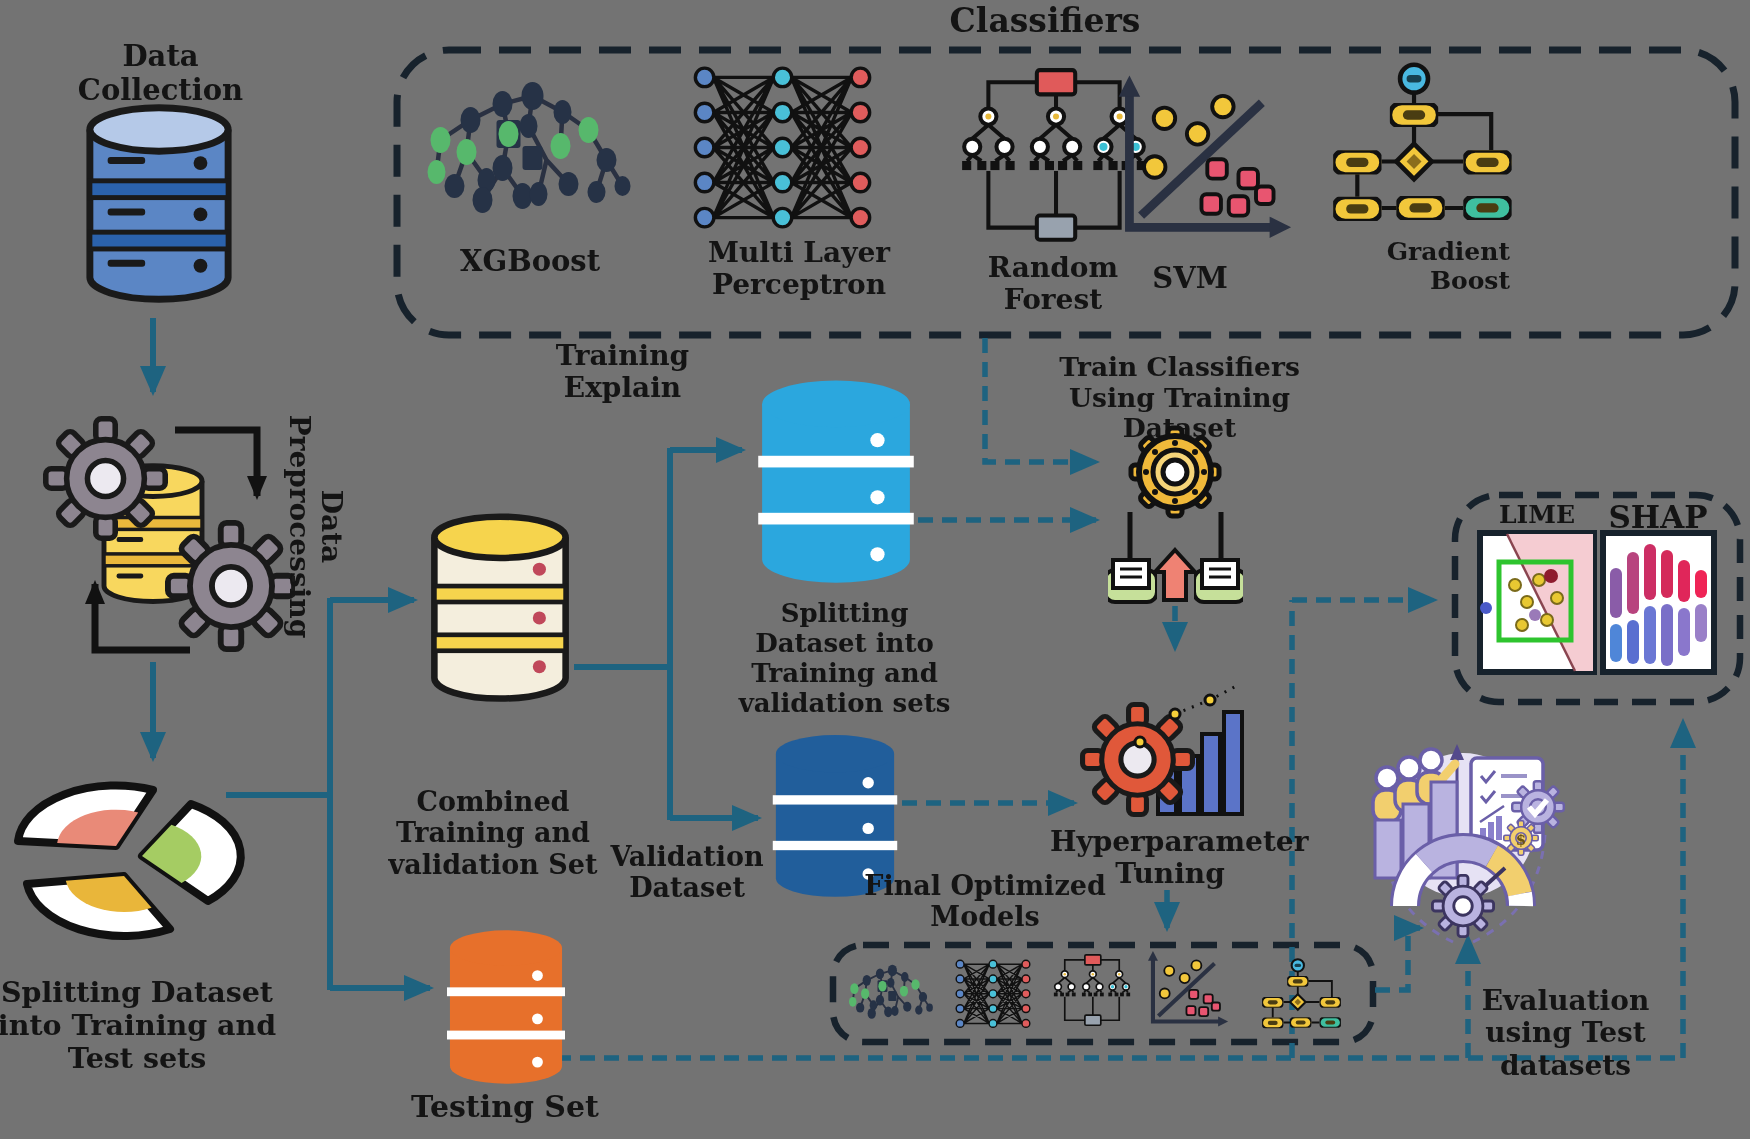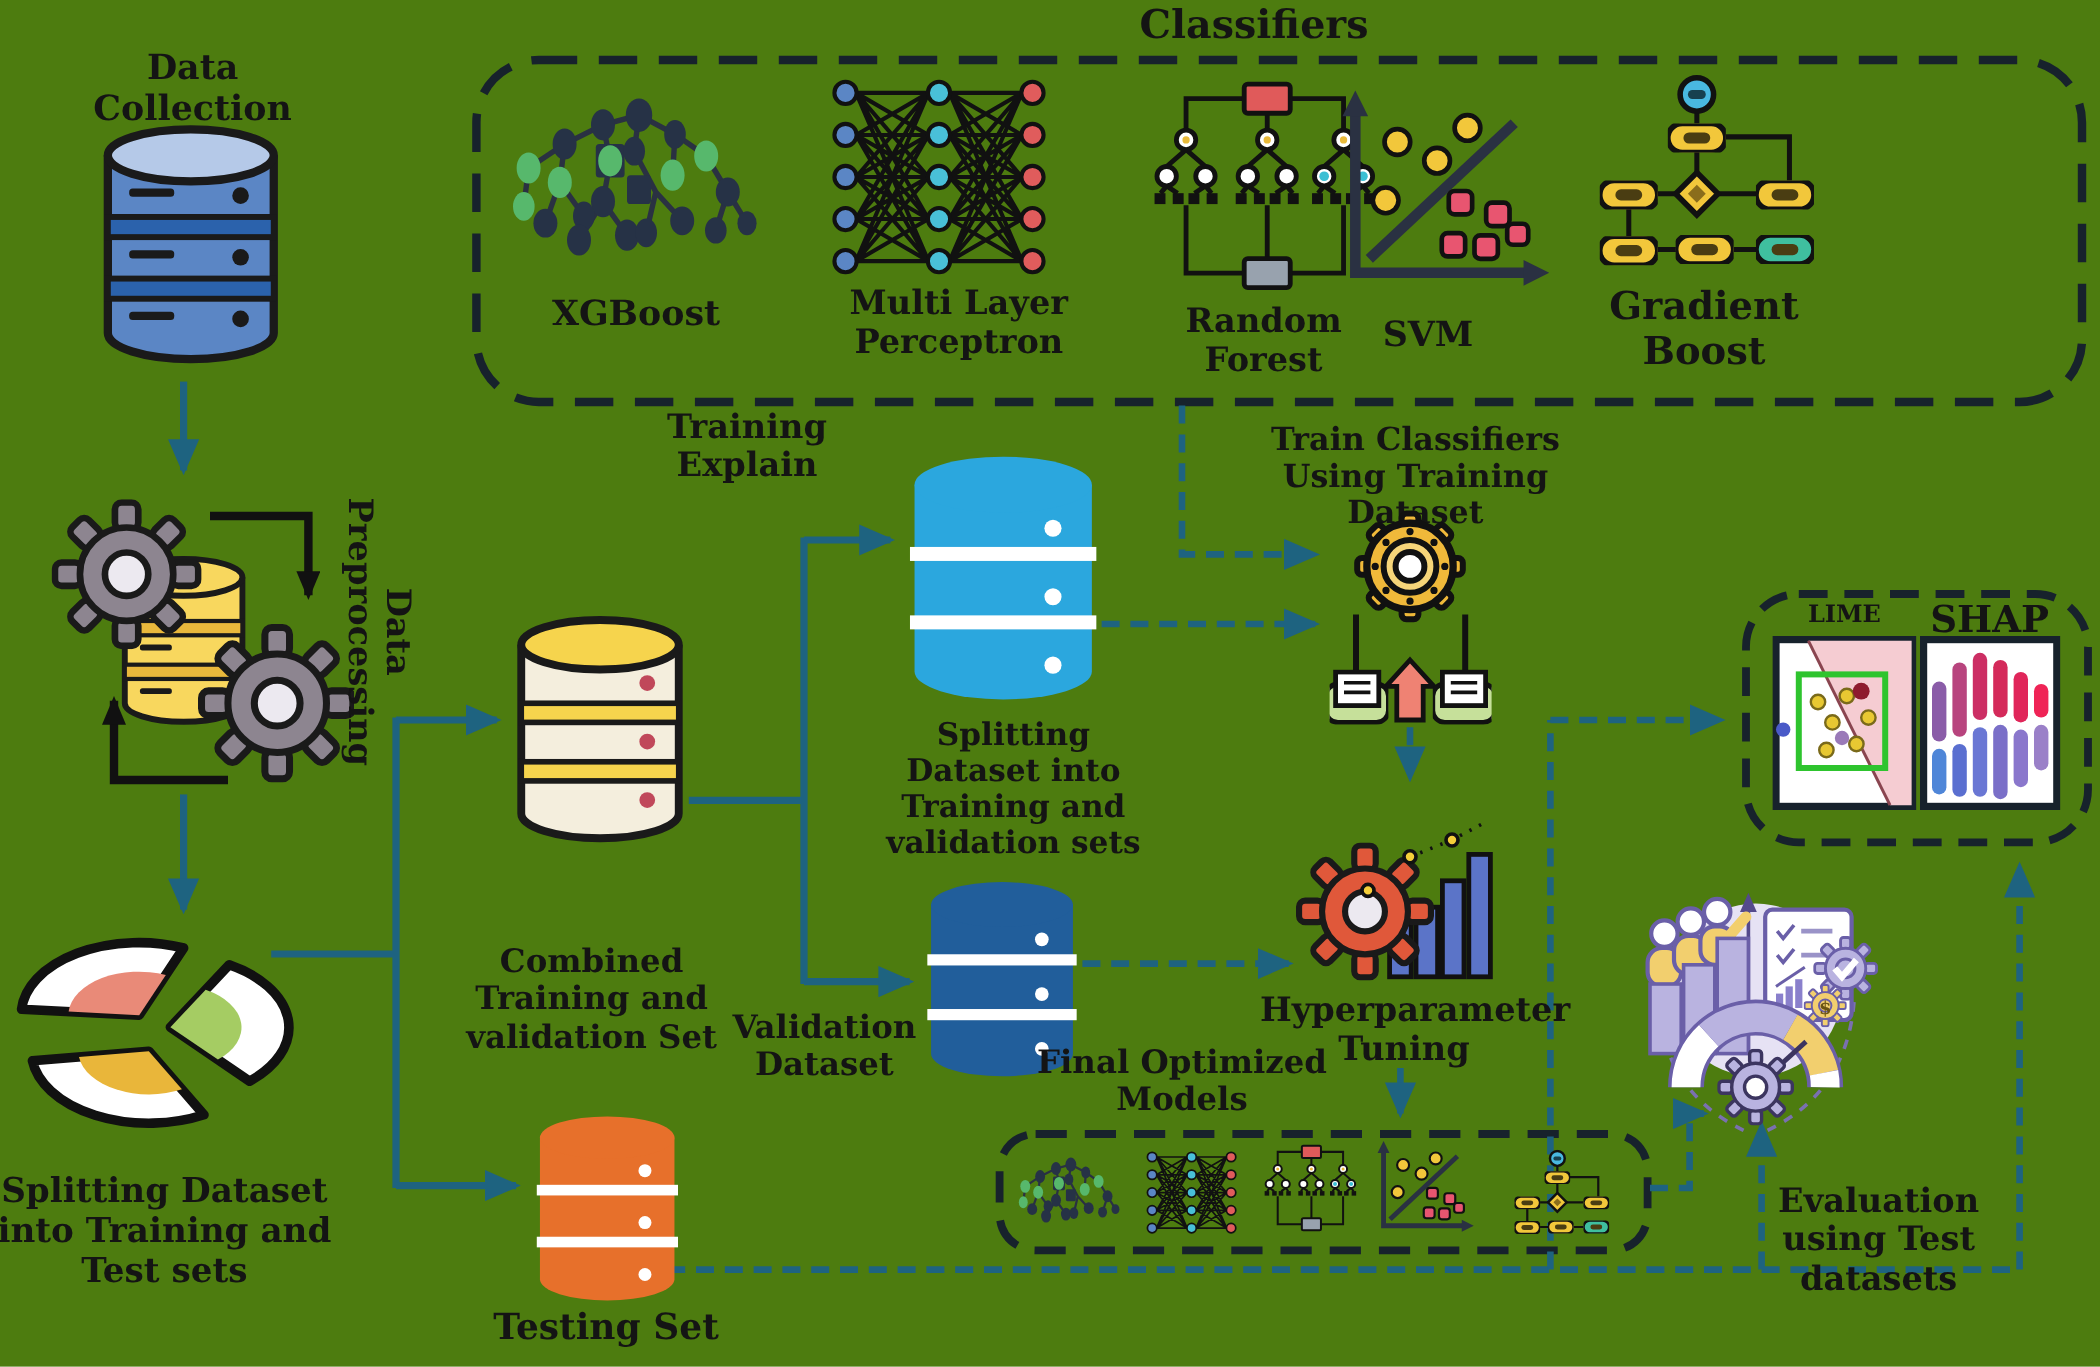--- a/index.html
+++ b/index.html
@@ -1,16 +1,16 @@
 <!DOCTYPE html>
 <html><head>
 <meta charset="utf-8">
 <style>
   html,body{margin:0;padding:0;background:#fff;}
-  #canvas{position:relative;width:1750px;height:1139px;background:#4d7c0f;overflow:hidden;
+  #canvas{position:relative;width:1750px;height:1139px;background:#737373;overflow:hidden;
           font-family:"DejaVu Serif","Liberation Serif",serif;}
   .lbl{position:absolute;font-weight:bold;text-align:center;color:#141414;line-height:1.16;}
   .abs{position:absolute;}
   svg{display:block;}
 </style>
 </head>
 <body>
 
 <div id="canvas">
 
@@ -233,21 +233,21 @@
   <div class="lbl" style="left:968px;top:252px;width:170px;font-size:28px;">Random Forest</div>
 
   <svg class="abs" style="left:1108px;top:72px" width="185" height="188">
       <use href="#svm" width="185" height="188"></use>
     </svg>
   <div class="lbl" style="left:1105px;top:262px;width:170px;font-size:29px;">SVM</div>
 
   <svg class="abs" style="left:1312px;top:62px" width="205" height="172">
       <use href="#gb" width="205" height="172"></use>
     </svg>
-  <div class="lbl" style="left:1330px;top:237px;width:180px;font-size:32px;">Gradient Boost</div>
+  <div class="lbl" style="left:1330px;top:237px;width:180px;font-size:25px;text-align:right;">Gradient Boost</div>
 
   <div class="lbl" style="left:68px;top:40px;width:185px;font-size:29px;">Data Collection</div>
   <svg class="abs" style="left:80px;top:103px" width="158" height="205">
     <use href="#dbo" width="158" height="205" style="color:#5b86c5;--band:#2b62ac;--top:#b5c9e8;--dash:#1a1a1a;--dot:#1a1a1a"></use>
   </svg>
 
   <svg class="abs" style="left:25px;top:408px" width="270" height="300" viewBox="0 0 270 300">
     <path d="M150,22 L232,22 L232,88" stroke="#111" stroke-width="7" fill="none" marker-end="url(#mK)"></path>
     <path d="M165,242 L70,242 L70,176" stroke="#111" stroke-width="7" fill="none" marker-end="url(#mK)"></path>
     <use href="#dbo" x="72" y="52" width="112" height="150" style="color:#f8d75e;--band:#e9b83c;--top:#f8d75e;--dash:#1a1a1a"></use>
@@ -359,21 +359,21 @@
   <svg class="abs" style="left:1048px;top:952px" width="88" height="82">
       <use href="#rf" width="88" height="82"></use>
     </svg>
   <svg class="abs" style="left:1140px;top:950px" width="92" height="86">
       <use href="#svm" width="92" height="86"></use>
     </svg>
   <svg class="abs" style="left:1242px;top:958px" width="112" height="76">
       <use href="#gb" width="112" height="76"></use>
     </svg>
 
-  <div class="lbl" style="left:1487px;top:500px;width:100px;font-size:20px;text-align:center;">LIME</div>
+  <div class="lbl" style="left:1487px;top:500px;width:100px;font-size:25px;text-align:center;">LIME</div>
   <div class="lbl" style="left:1608px;top:500px;width:100px;font-size:31px;">SHAP</div>
 
   <svg class="abs" style="left:1477px;top:530px" width="120" height="145" viewBox="0 0 120 145">
     <rect x="3" y="3" width="114" height="139" fill="#fff" stroke="#17222c" stroke-width="6"></rect>
     <polygon points="30,4 116,4 116,141 98,141" fill="#f5ccd2"></polygon>
     <path d="M30,4 L98,141" stroke="#8a4550" stroke-width="2.5"></path>
     <rect x="22" y="32" width="72" height="78" fill="none" stroke="#2ec42e" stroke-width="5"></rect>
     <g fill="#e8c832" stroke="#7a6a1a" stroke-width="2">
         <circle cx="38" cy="55" r="6"></circle>
         <circle cx="50" cy="72" r="6"></circle>

